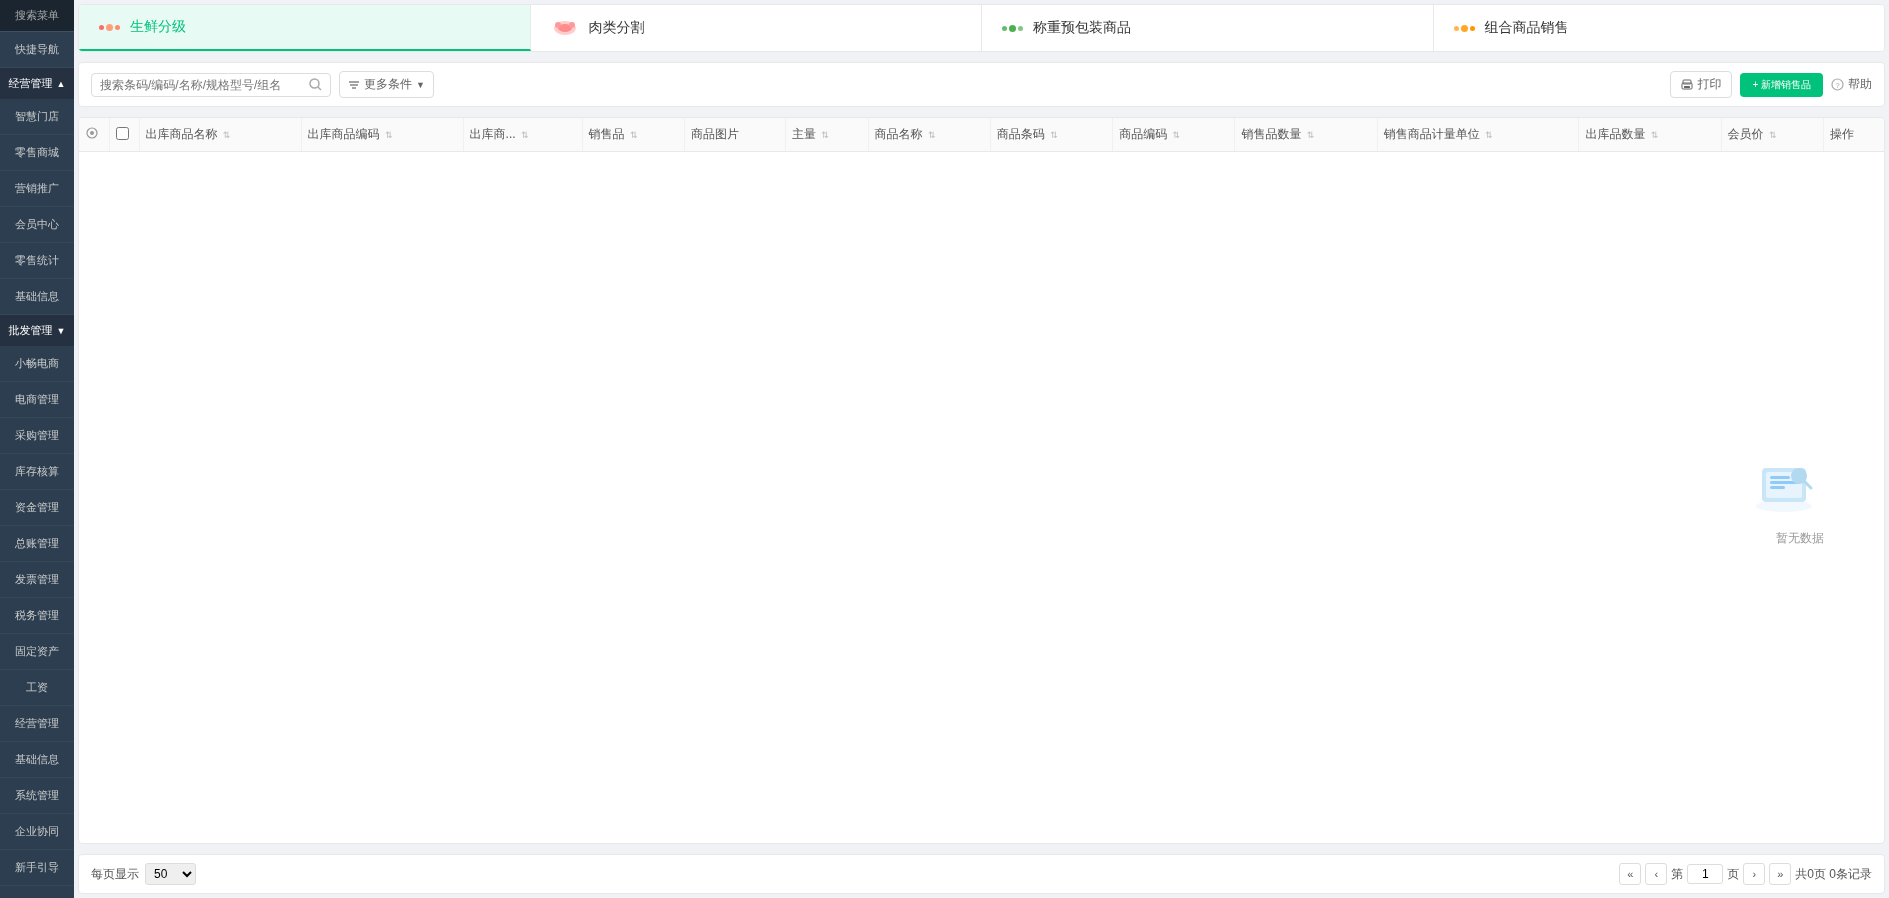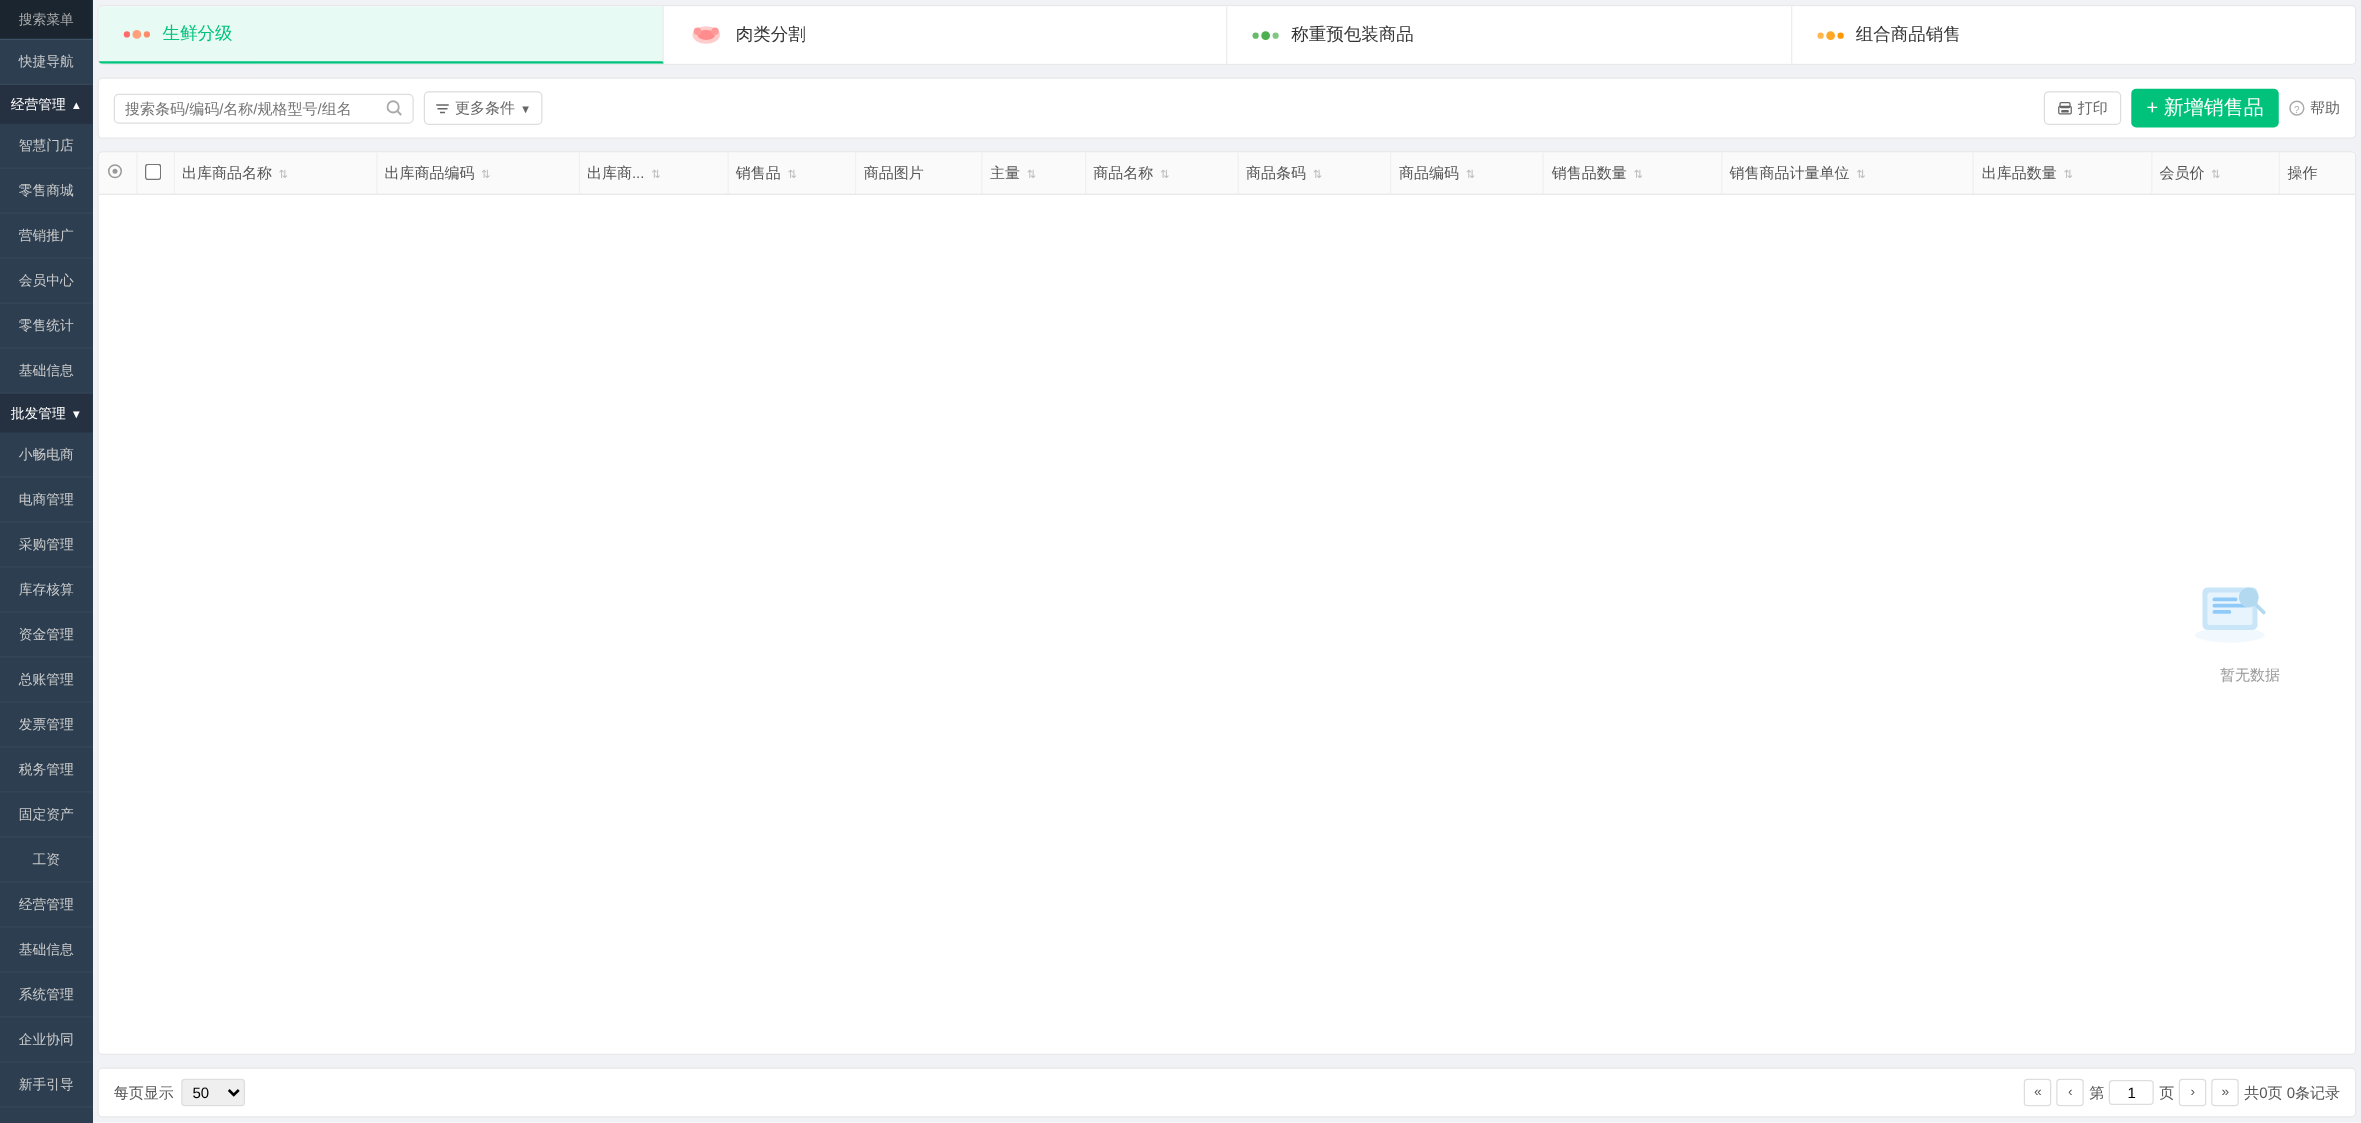--- a/index.html
+++ b/index.html
@@ -187,21 +187,21 @@
       border: 1px solid #ddd;
       border-radius: 4px;
       background: #fff;
     }
     .new-btn {
       background: #00c27b;
       color: #fff;
       border: none;
       padding: 5px 12px;
       border-radius: 4px;
-      font-size: 16px;
+      font-size: 10px;
       cursor: pointer;
       display: flex;
       align-items: center;
       gap: 4px;
     }
     .help-btn {
       display: flex;
       align-items: center;
       gap: 4px;
       color: #666;

